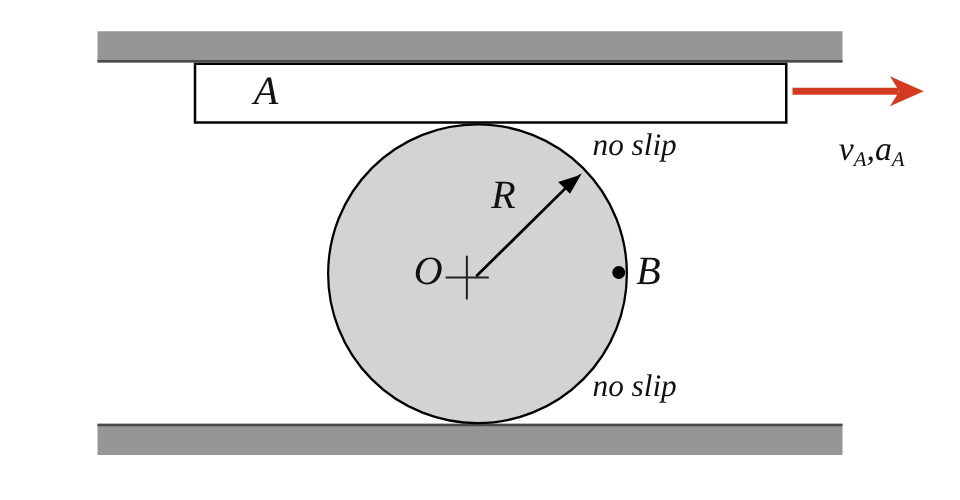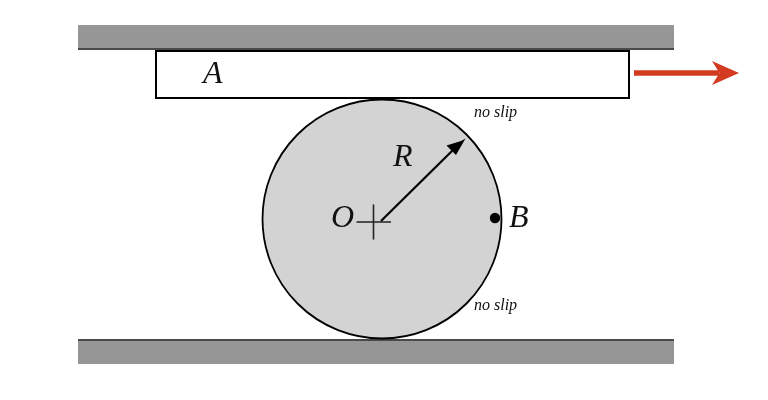--- a/index.html
+++ b/index.html
@@ -50,21 +50,21 @@
   }
   .lbl {
     position: absolute;
     z-index: 4;
     font-style: italic;
     color: #111111;
     line-height: 1;
     white-space: nowrap;
   }
   .lbl.letter { font-size: 32px; }
-  .lbl.noslip { font-size: 16px; }
+  .lbl.noslip { font-size: 25px; }
   .lbl.vel    { font-size: 27px; }
   .lbl.vel sub {
     font-size: 0.62em;
     font-style: italic;
     vertical-align: baseline;
     position: relative;
     top: 0.28em;
     line-height: 0;
   }
   #lbl-A  { left: 203px; top: 56px;  }
@@ -100,14 +100,15 @@
     <polygon points="739,73 712,61 719.5,73 712,85" fill="#d23b20"></polygon>
   </svg>
 
   <span class="lbl letter" id="lbl-A">A</span>
   <span class="lbl letter" id="lbl-R">R</span>
   <span class="lbl letter" id="lbl-O">O</span>
   <span class="lbl letter" id="lbl-B">B</span>
   <span class="lbl noslip" id="lbl-noslip-top">no slip</span>
   <span class="lbl noslip" id="lbl-noslip-bottom">no slip</span>
 
+  <span class="lbl vel" id="lbl-vel"><span>v</span><sub>A</sub><span>,</span><span>a</span><sub>A</sub></span>
 
 </div>
 
 </body></html>

